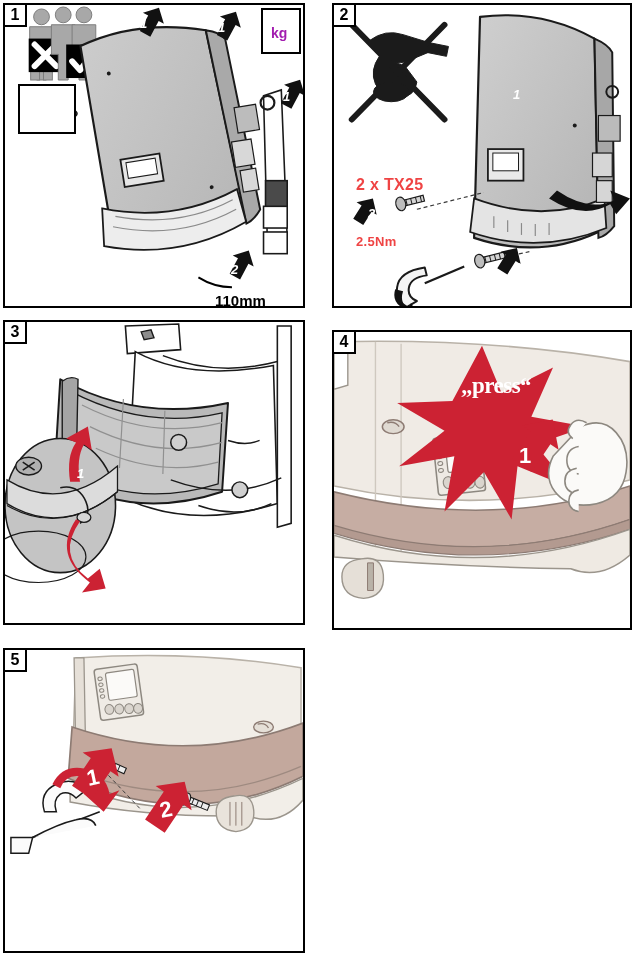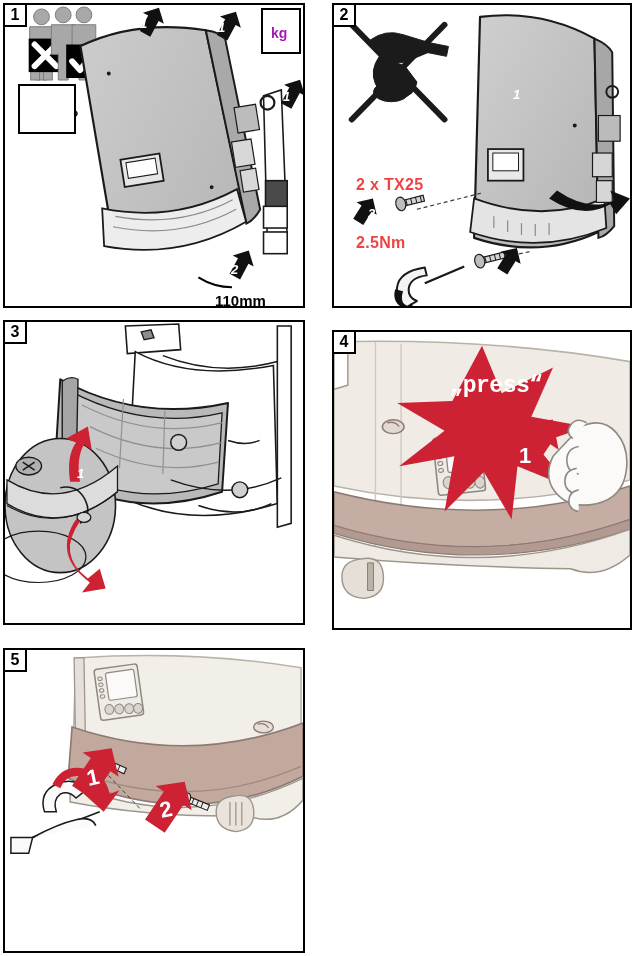--- a/index.html
+++ b/index.html
@@ -28,33 +28,33 @@
 
   .layer{position:absolute;left:0;top:0;width:100%;height:100%;}
   svg{display:block;overflow:visible;}
 
   
   .lbl{position:absolute;color:#ef4444;white-space:nowrap;font-family:"Liberation Sans",sans-serif;}
   .lbl.b{font-weight:bold;}
 
   #lbl-110mm{left:210px;top:287px;font-size:15px;font-weight:bold;color:#000;}
   #lbl-tx25-2{left:22px;top:171px;font-size:16px;font-weight:bold;letter-spacing:.3px;}
-  #lbl-nm-2  {left:22px;top:229px;font-size:16px;font-weight:bold;letter-spacing:.3px;}
+  #lbl-nm-2  {left:22px;top:229px;font-size:13px;font-weight:bold;letter-spacing:.3px;}
 
   
   .icobox{position:absolute;border:2.5px solid #000;background:#fff;box-sizing:border-box;}
   #box-orientation{left:18px;top:84px;width:58px;height:50px;}
   #box-weight{left:261px;top:8px;width:40px;height:46px;}
   #lbl-kg{left:271px;top:25px;font-size:14px;font-weight:bold;color:#a21caf;}
 
   
   #press-text{
     position:absolute;left:441px;top:373px;width:110px;text-align:center;
     font-size:23px;font-weight:bold;color:#ffffff;letter-spacing:-.5px;
-    z-index:30;pointer-events:none;font-family:Liberation Mono, monospace;
+    z-index:30;pointer-events:none;font-family:Liberation Serif, serif;
   }
 
   
   .badge-txt{
     position:absolute;font-weight:bold;color:#ffffff;z-index:32;
     font-family:"Liberation Sans",sans-serif;pointer-events:none;
   }
   #b4-1{left:519px;top:443px;font-size:22px;}
   #b5-1{left:87px;top:765px;font-size:22px;transform:rotate(-12deg);}
   #b5-2{left:160px;top:797px;font-size:22px;transform:rotate(-12deg);}

